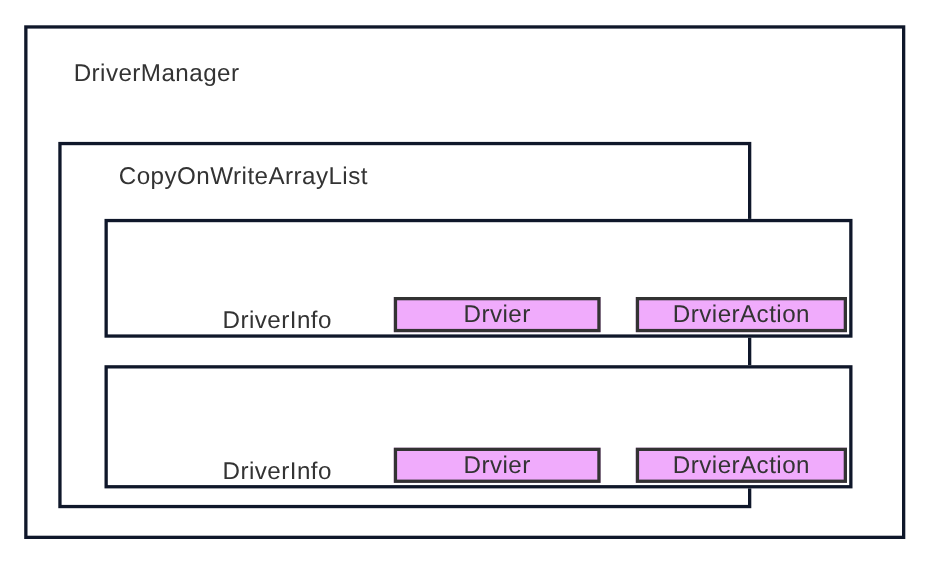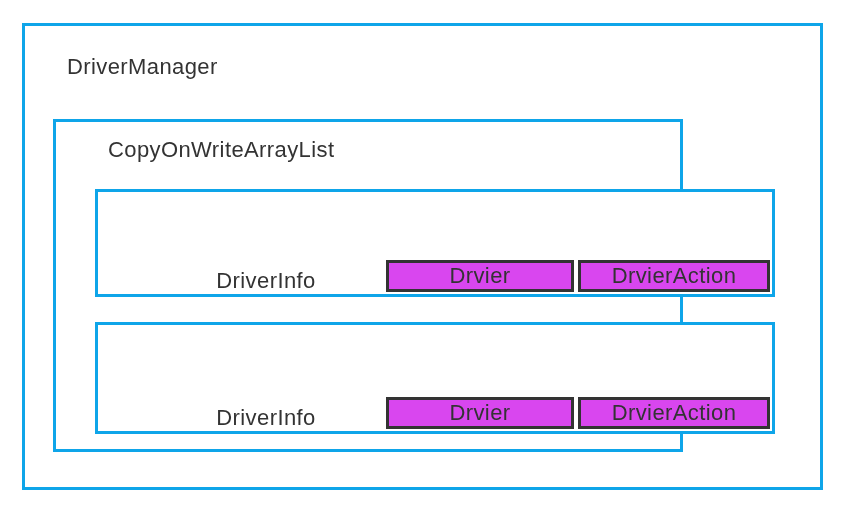--- a/index.html
+++ b/index.html
@@ -11,41 +11,41 @@
     height: 510px;
     background: #ffffff;
     font-family: "Liberation Sans", "DejaVu Sans", sans-serif;
     color: #333333;
     position: relative;
     overflow: hidden;
   }
   .box {
     position: absolute;
     box-sizing: border-box;
-    border: 3px solid #0ea5e9;
+    border: 3px solid #0f172a;
     background: #ffffff;
     padding-left: 48px;
   }
   .outer-box {
     left: 22px;
     top: 23px;
     width: 801px;
     height: 467px;
   }
   .outer-label {
     position: absolute;
     left: 42px;
     top: 28px;
     font-size: 22px;
     letter-spacing: 0.4px;
     white-space: nowrap;
   }
   .list-box {
     left: 28px;
-    top: 93px;
+    top: 103px;
     width: 630px;
     height: 333px;
   }
   .list-label {
     position: absolute;
     left: 52px;
     top: 15px;
     font-size: 22px;
     letter-spacing: 0.4px;
     white-space: nowrap;
@@ -74,28 +74,29 @@
   }
   .mini-box {
     box-sizing: border-box;
     border: 3px solid #333333;
     margin: 2px 4px 2px 0;
     display: flex;
     align-items: center;
     justify-content: center;
     font-size: 22px;
     letter-spacing: 0.4px;
-    background: #d946ef;
+    background: #f0abfc;
   }
   .mini-box.driver-box {
     width: 188px;
   }
   .mini-box.action-box {
     width: 192px;
     margin-right: 2px;
+    margin-left: 28px;
   }
 </style>
 </head>
 <body>
 
 <div class="box outer-box">
   <div class="outer-label">DriverManager</div>
 
   <div class="box list-box">
     <div class="list-label">CopyOnWriteArrayList</div>

